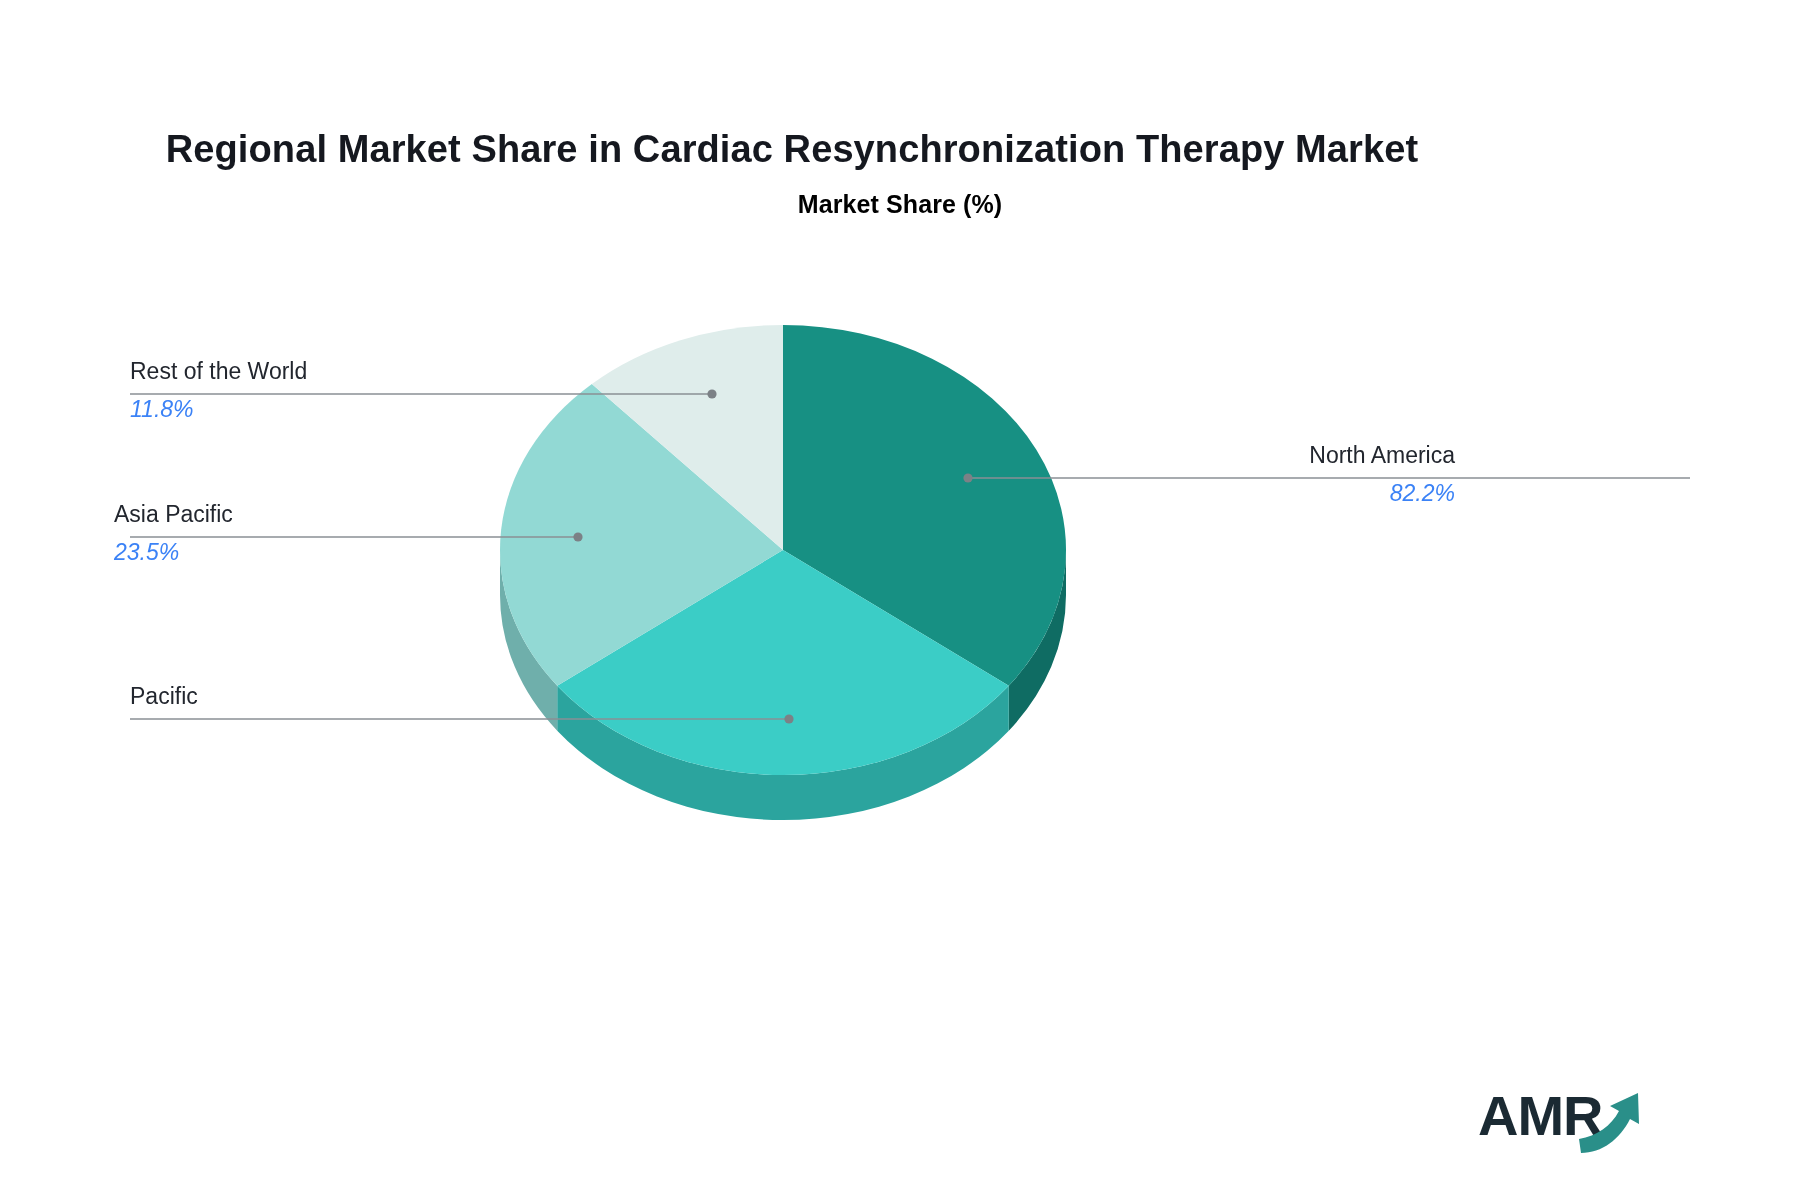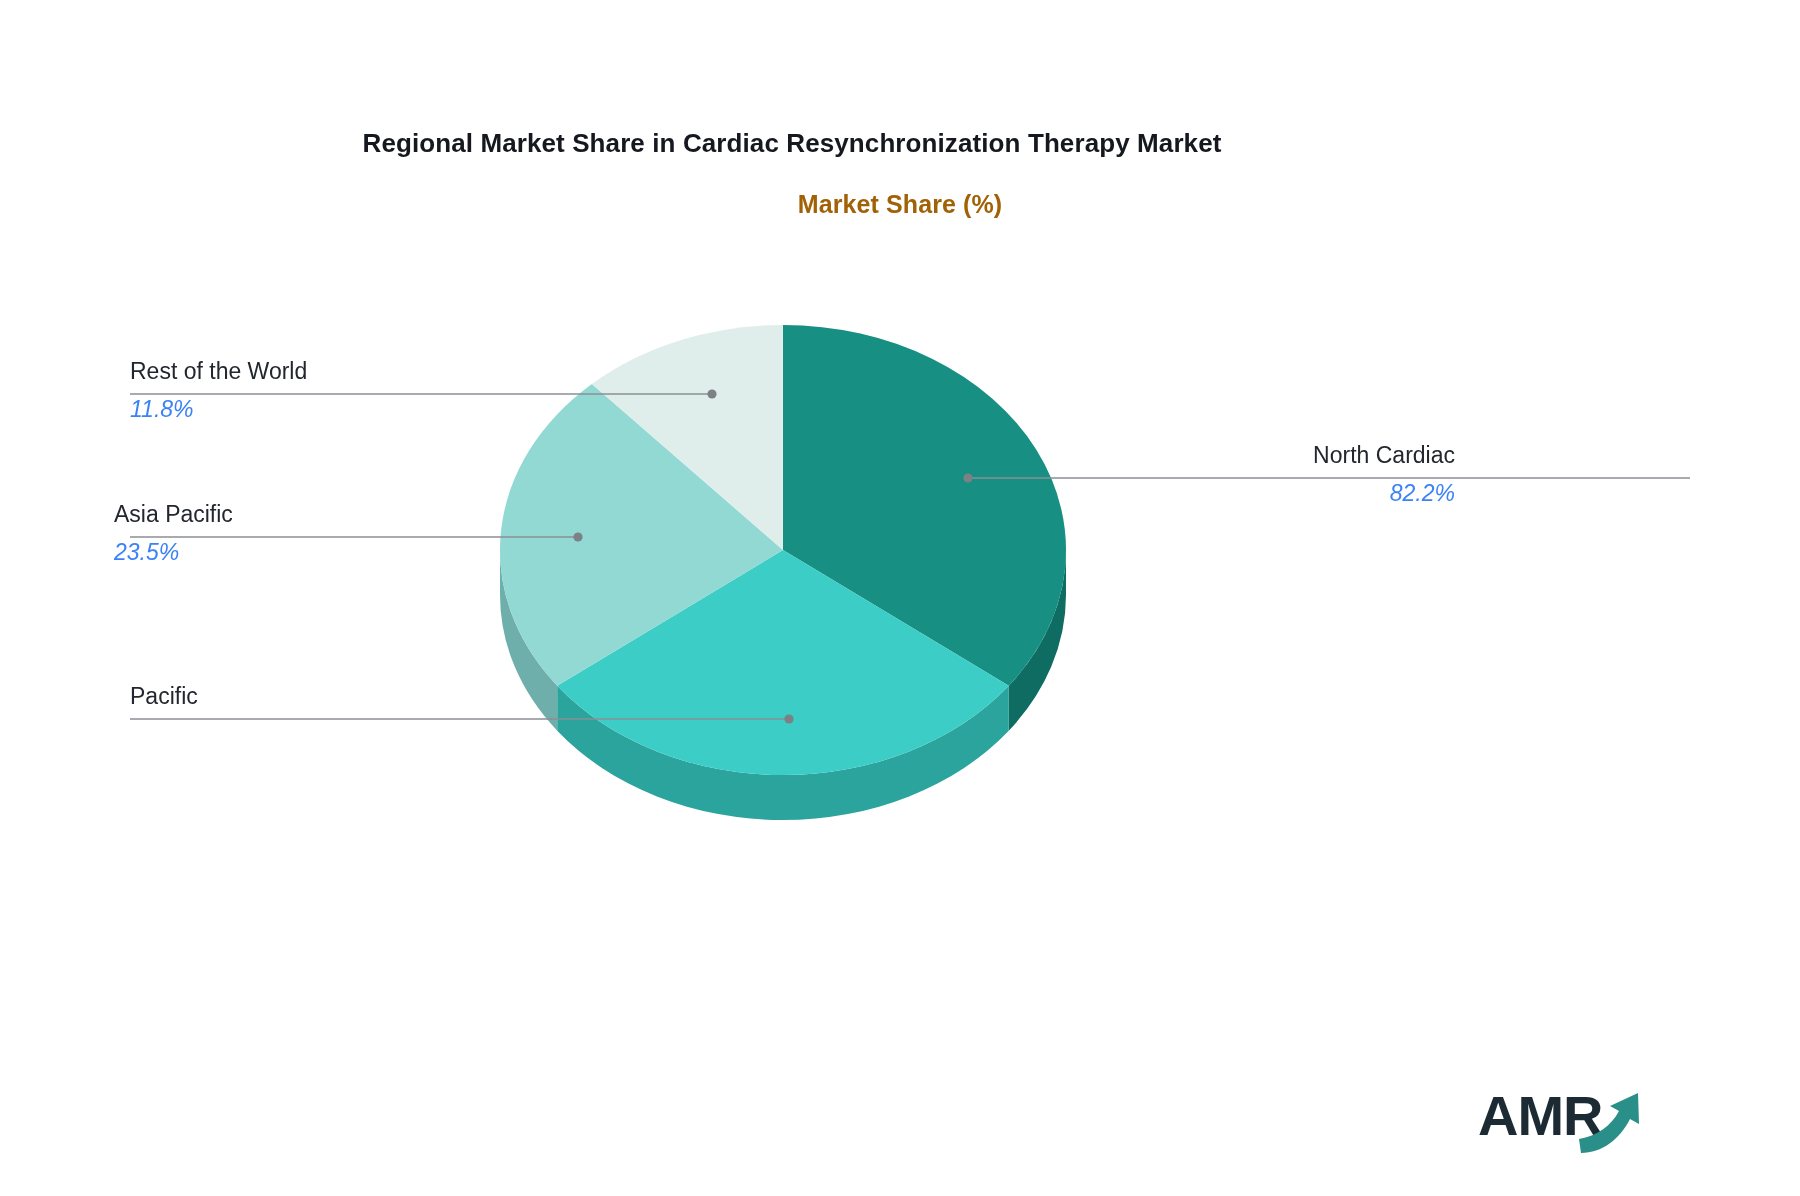--- a/index.html
+++ b/index.html
@@ -23,35 +23,35 @@
     height: 1196px;
   }
 
   
   .chart-title {
     position: absolute;
     left: 0;
     top: 128px;
     width: 1584px;
     text-align: center;
-    font-size: 26px;
+    font-size: 38px;
     font-weight: bold;
     color: #15181f;
     letter-spacing: 0.1px;
     white-space: nowrap;
   }
   .chart-subtitle {
     position: absolute;
     left: 0;
     top: 190px;
     width: 1800px;
     text-align: center;
     font-size: 25px;
     font-weight: bold;
-    color: #a16207;
+    color: #000000;
     letter-spacing: 0.1px;
     white-space: nowrap;
   }
 
   
   .pie-svg {
     position: absolute;
     left: 0;
     top: 0;
     width: 1800px;
@@ -135,21 +135,21 @@
 
     <g fill="#7c8186">
       <circle cx="968" cy="478" r="4.6"></circle>
       <circle cx="712" cy="394" r="4.6"></circle>
       <circle cx="578" cy="537" r="4.6"></circle>
       <circle cx="789" cy="719" r="4.6"></circle>
     </g>
   </svg>
 
   <div class="callout right" style="right:345px; top:432px; width:300px;">
-    <div class="cl-name">North Cardiac</div>
+    <div class="cl-name">North America</div>
     <div class="cl-value">82.2%</div>
   </div>
 
   <div class="callout left" style="left:130px; top:348px; width:300px;">
     <div class="cl-name">Rest of the World</div>
     <div class="cl-value">11.8%</div>
   </div>
 
   <div class="callout left" style="left:114px; top:491px; width:300px;">
     <div class="cl-name">Asia Pacific</div>

